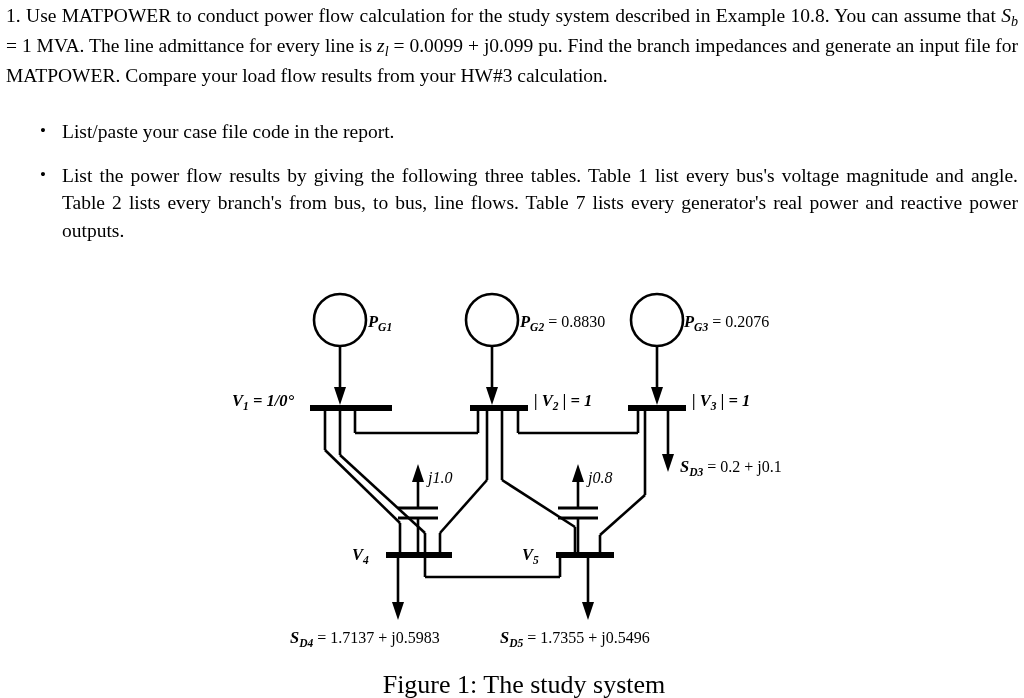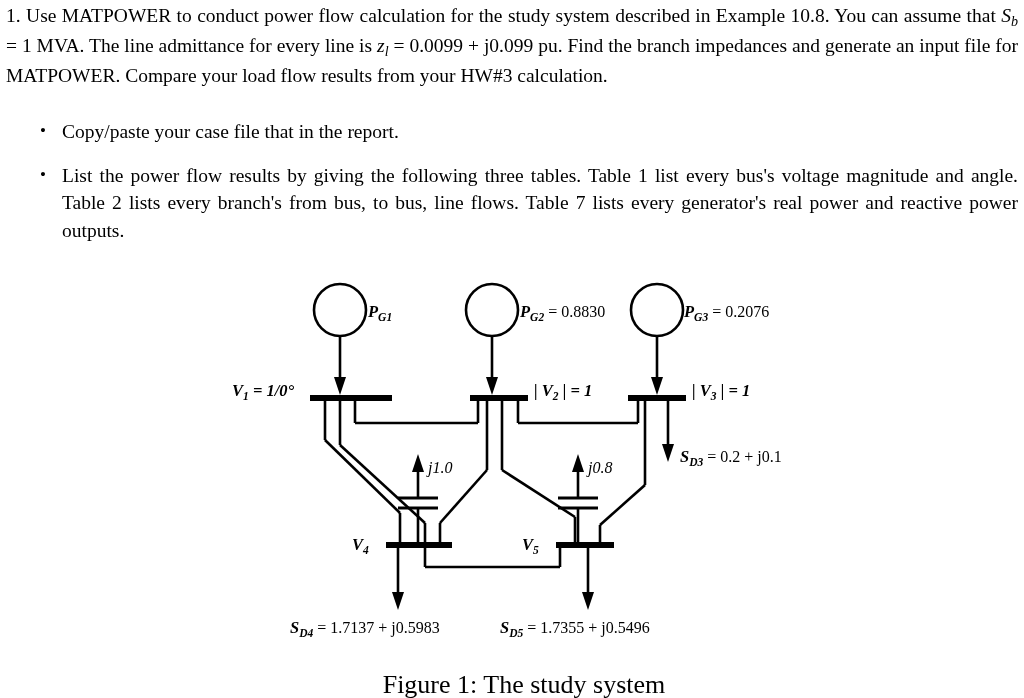--- a/index.html
+++ b/index.html
@@ -64,21 +64,21 @@
   .bullet-text {
     flex: 1 1 auto;
     text-align: justify;
     text-justify: inter-word;
   }
 
   
   .figure {
     position: absolute;
     left: 0;
-    top: 255px;
+    top: 265px;
     width: 1024px;
     height: 400px;
   }
   .figure svg {
     display: block;
   }
   .caption {
     position: absolute;
     left: 12px;
     top: 670px;
@@ -109,21 +109,21 @@
 <div class="page">
 
   <div class="problem">
     <span>1.</span>
     <span>Use MATPOWER to conduct power flow calculation for the study system described in Example 10.8. You can assume that </span><span class="italic">S</span><span class="sub">b</span><span> = 1 MVA. The line admittance for every line is </span><span class="italic">z</span><span class="sub">l</span><span> = 0.0099 + j0.099 pu. Find the branch impedances and generate an input file for MATPOWER. Compare your load flow results from your HW#3 calculation.</span>
   </div>
 
   <div class="bullets">
     <div class="bullet-row">
       <span class="bullet-dot">•</span>
-      <span class="bullet-text">Copy/paste your case file that in the report.</span>
+      <span class="bullet-text">List/paste your case file code in the report.</span>
     </div>
     <div class="bullet-row">
       <span class="bullet-dot">•</span>
       <span class="bullet-text">List the power flow results by giving the following three tables. Table 1 list every bus's voltage magnitude and angle. Table 2 lists every branch's from bus, to bus, line flows. Table 7 lists every generator's real power and reactive power outputs.</span>
     </div>
   </div>
 
   <div class="figure">
     <svg width="1024" height="400" viewBox="0 0 1024 400" xmlns="http://www.w3.org/2000/svg">
       <g fill="none" stroke="#000" stroke-width="2.6" stroke-linecap="butt">

